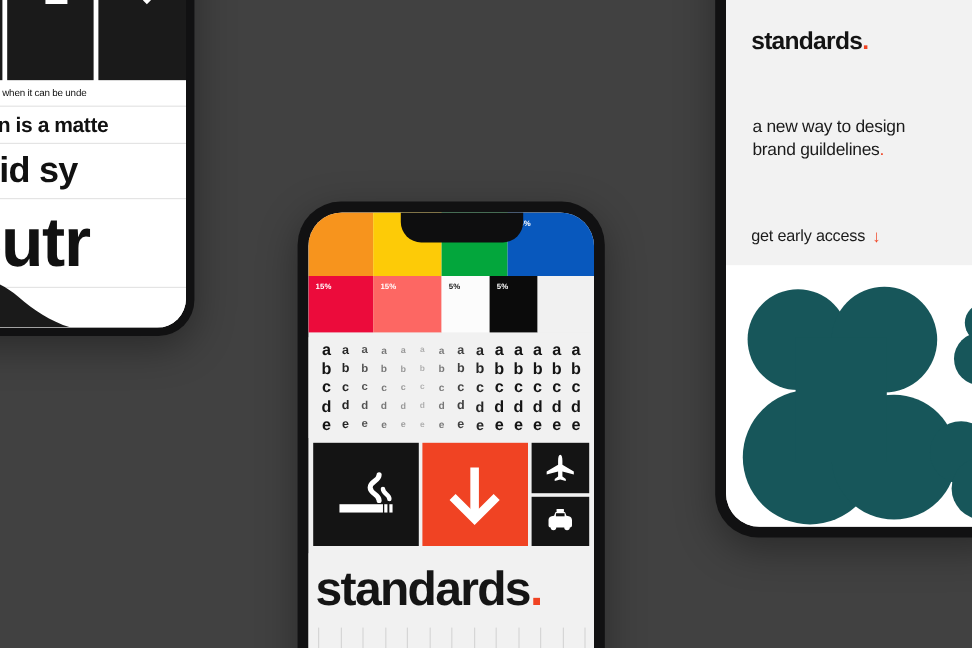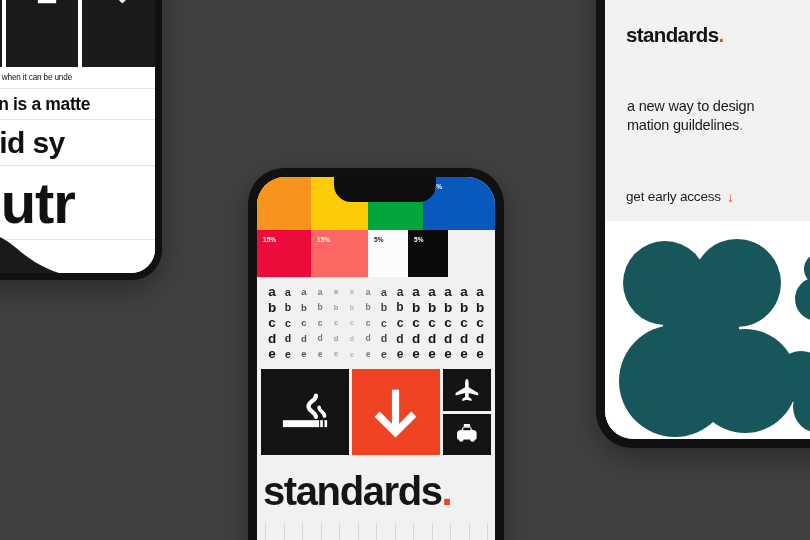--- a/index.html
+++ b/index.html
@@ -451,21 +451,21 @@
 
   <div class="phone" id="phone-right">
     <div class="screen">
 
       <div class="axis-area" id="axis-area"></div>
 
       <div class="r-heading"><span>standards</span><span class="dot">.</span></div>
 
       <div class="r-tagline">
         <div>a  new way to design</div>
-        <div><span>mation guildelines</span><span class="dot">.</span></div>
+        <div><span>brand guildelines</span><span class="dot">.</span></div>
       </div>
 
       <div class="r-cta">
         <span>get early access</span>
         <span class="cta-arrow">↓</span>
       </div>
 
       <div class="blob-area">
         <svg width="234" height="218" viewBox="0 0 234 218">
           <g fill="#17565a">

